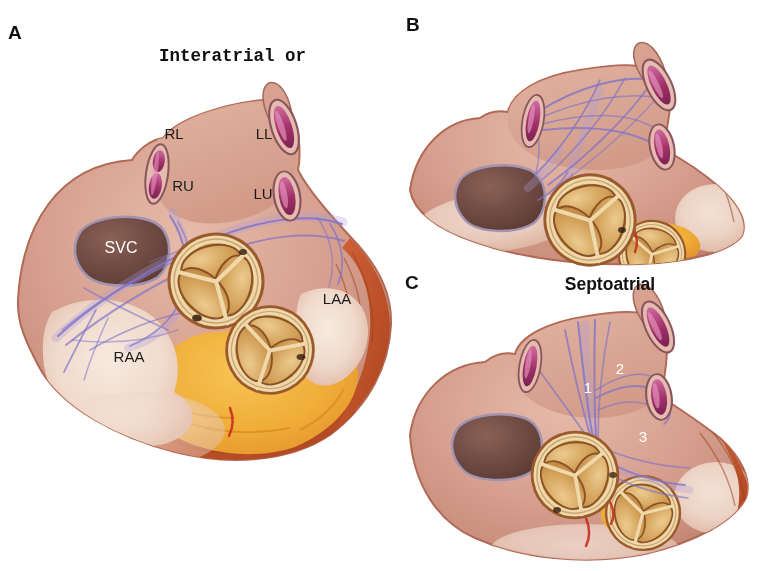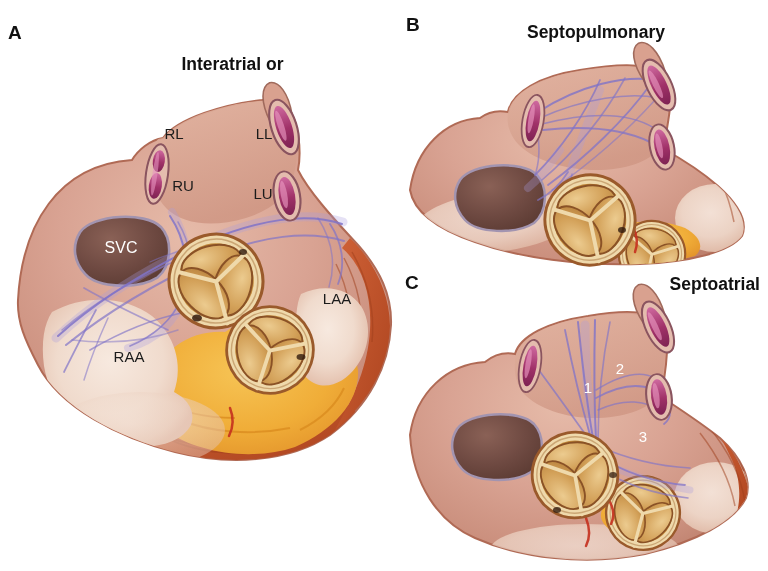--- a/index.html
+++ b/index.html
@@ -8,23 +8,23 @@
   .stage svg{position:absolute;display:block;}
   #svgA{left:0;top:0;}
   #svgB{left:400px;top:0;}
   #svgC{left:400px;top:270px;}
   .panel-letter{position:absolute;font-size:19px;font-weight:700;color:#111;z-index:6;}
   .panel-title{position:absolute;font-size:17.5px;font-weight:700;color:#111;
                text-align:center;line-height:1.42;z-index:6;}
   #letterA{left:8px;top:22px;}
   #letterB{left:406px;top:14px;}
   #letterC{left:405px;top:272px;}
-  #titleA{left:95px;top:52px;width:275px;}
+  #titleA{left:95px;top:44px;width:275px;font-family:Liberation Mono, monospace;}
   #titleB{left:448px;top:20px;width:296px;}
-  #titleC{left:460px;top:272px;width:300px;text-align:right;}
+  #titleC{left:460px;top:272px;width:300px;}
   .lbl{font-size:15px;fill:#1b1b1b;}
   .lbl-light{font-size:16px;fill:#ffffff;}
   .num{font-size:15px;fill:#ffffff;font-weight:400;}
   text{font-family:"Liberation Sans",sans-serif;}
 </style>
 </head>
 <body>
 
 <div class="stage">
 
@@ -219,21 +219,20 @@
       <text class="lbl" x="264" y="139">LL</text>
       <text class="lbl" x="183" y="191">RU</text>
       <text class="lbl" x="263" y="199">LU</text>
       <text class="lbl-light" x="121" y="253">SVC</text>
       <text class="lbl" x="337" y="304">LAA</text>
       <text class="lbl" x="129" y="362">RAA</text>
     </g>
   </svg>
 
   <div class="panel-letter" id="letterB">B</div>
-  <div class="panel-title" id="titleB">Septopulmonary</div>
 
   <svg id="svgB" width="368" height="280" viewBox="0 0 368 280">
     <defs>
         <clipPath id="clipB">
           <use href="#bpB"></use>
         </clipPath>
       </defs>
 
     <path id="bpB" d="M10,190 C16,148 45,120 80,118 C88,112 98,110 108,112 C112,92 140,76 180,70
          C215,64 245,62 258,72 C268,80 272,94 270,108 C268,124 266,138 262,148

